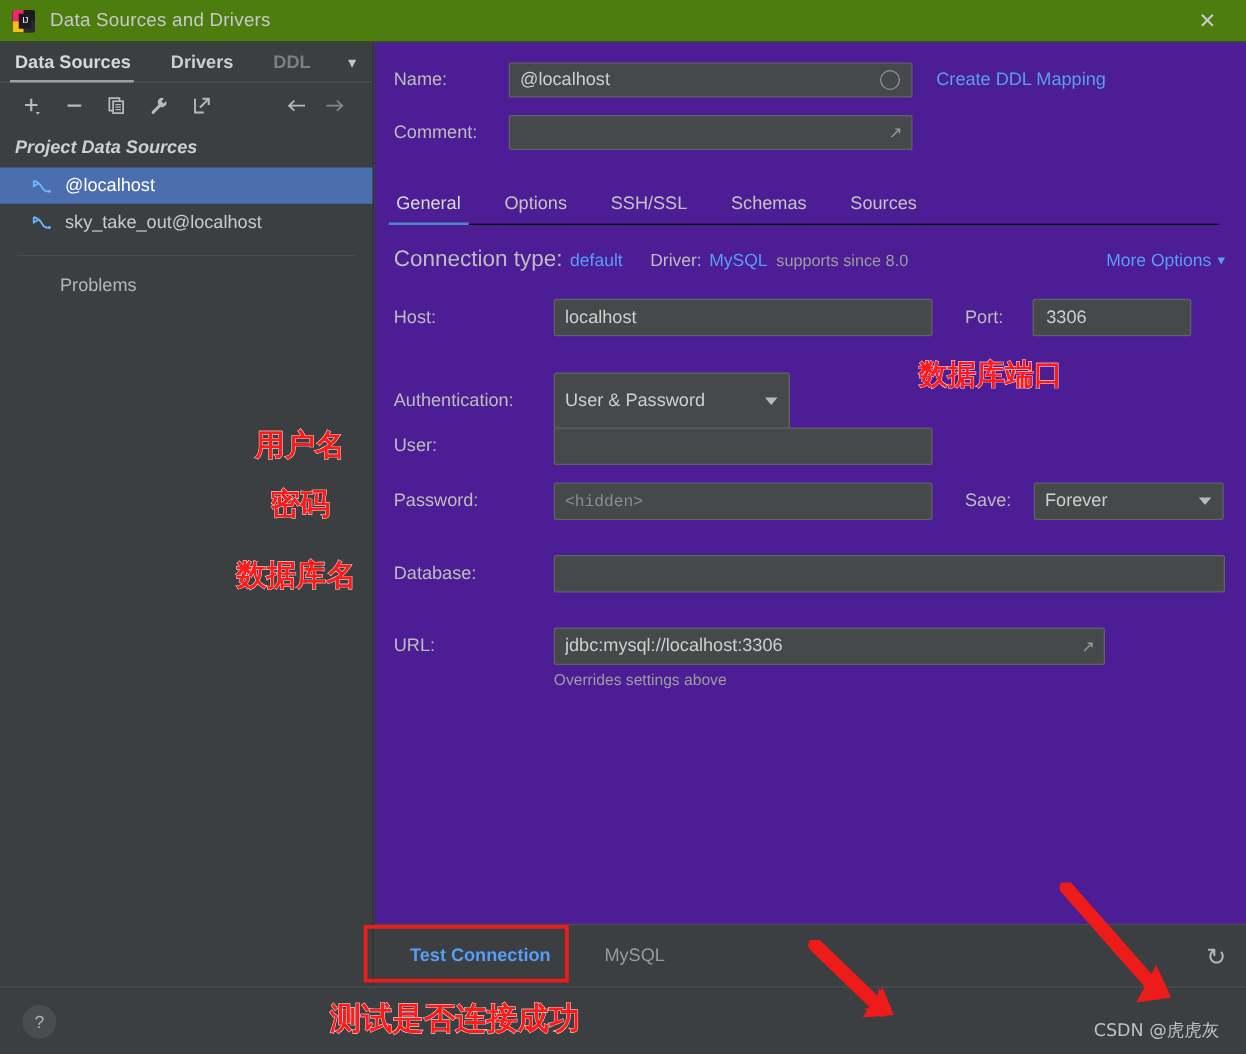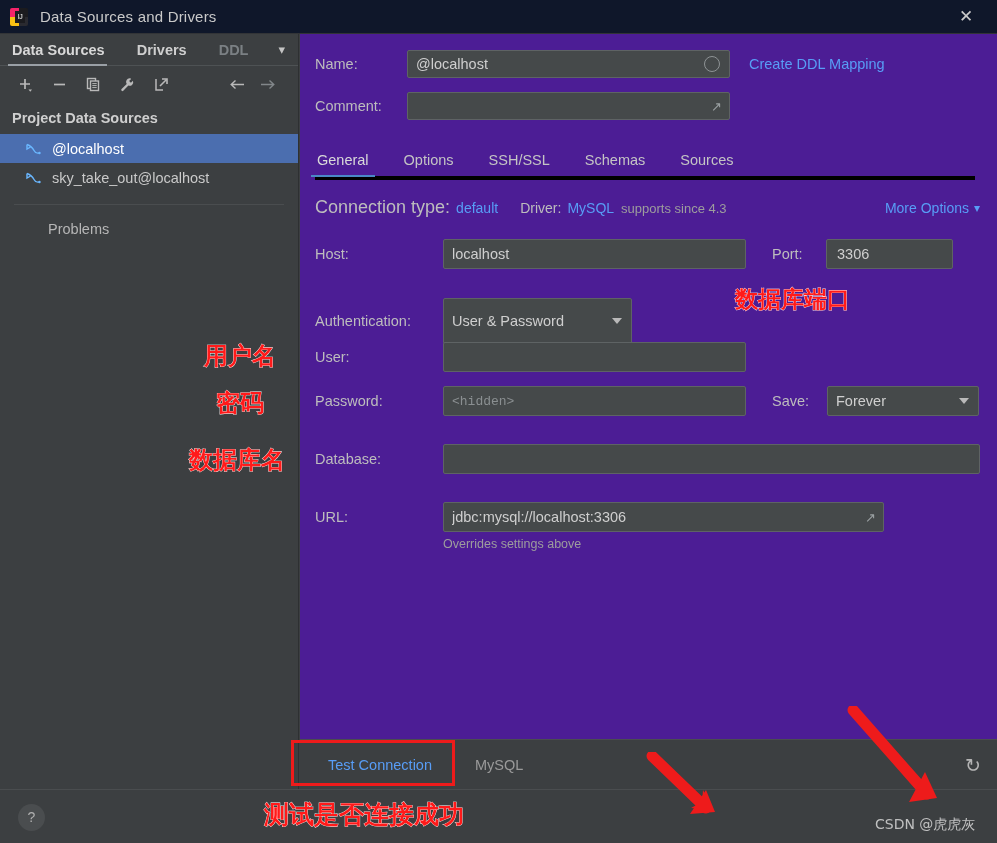--- a/index.html
+++ b/index.html
@@ -12,21 +12,21 @@
   #app {
     position: relative;
     width: 997px; height: 843px;
     background: #3c3f41;
     color: #bbbbbb;
   }
 
   
   .titlebar {
     position: absolute; left: 0; top: 0; width: 997px; height: 34px;
-    background: #0f172a;
+    background: #4d7c0f;
     display: flex; align-items: center;
     border-bottom: 1px solid #323437;
   }
   .app-icon {
     width: 18px; height: 18px; margin-left: 10px; margin-right: 12px;
     position: relative; flex: 0 0 auto;
     background: #1b1b1f;
     border-radius: 2px;
     overflow: hidden;
   }
@@ -85,20 +85,21 @@
     display: flex; align-items: center; justify-content: center;
     cursor: pointer; position: relative;
   }
   .tbi svg { display:block; }
   .nav-group { position: absolute; right: 14px; top: 6px; display: flex; }
   .nav-group .tbi { margin-right: 4px; }
 
   .lp-section {
     font-size: 14.5px; font-weight: bold; color: #cfcfcf;
     padding: 8px 0 8px 12px;
+    font-style: italic;
   }
   .ds-row {
     height: 29px; display: flex; align-items: center;
     padding-left: 24px; cursor: pointer; font-size: 14.5px; color: #cacaca;
   }
   .ds-row.selected { background: #4b6eaf; color: #ffffff; }
   .ds-icon { width: 20px; height: 16px; margin-right: 8px; flex: 0 0 auto; }
   .lp-divider {
     margin: 12px 14px 0 14px; height: 1px; background: #4a4d4f;
   }
@@ -119,21 +120,21 @@
     color: #cfcfcf; font-size: 14.5px; font-family: "Liberation Sans", sans-serif;
     padding: 0 8px; outline: none;
   }
   .txt::placeholder { color: #8a8f91; }
 
   .link { color: #589df6; font-size: 14.5px; cursor: pointer; }
 
   .tabs-row {
     position: absolute; left: 15px; top: 110px; width: 660px; height: 36px;
     display: flex; align-items: flex-end;
-    border-bottom: 4px solid #000000;
+    border-bottom: 1px solid #000000;
   }
   .tab {
     font-size: 14.5px; color: #c4c4c4; padding: 0 2px 8px 2px;
     margin-right: 31px; position: relative; cursor: pointer; white-space: nowrap;
   }
   .tab.active { color: #d9d9d9; }
   .tab.active:after {
     content: ""; position: absolute; left: -4px; right: -4px; bottom: -1px;
     height: 2px; background: #4a88c7;
   }
@@ -320,21 +321,21 @@
       <div class="tab">SSH/SSL</div>
       <div class="tab">Schemas</div>
       <div class="tab">Sources</div>
     </div>
 
     <div style="position:absolute;left:15px;top:163px;display:flex;align-items:baseline;width:665px;">
       <span class="lbl" style="font-size:18px">Connection type:</span>
       <span class="link" style="margin-left:6px;font-size:14px">default</span>
       <span class="lbl" style="margin-left:22px;font-size:14px">Driver:</span>
       <span class="link" style="margin-left:6px;font-size:14px">MySQL</span>
-      <span style="margin-left:7px;font-size:13px;color:#9d9d9d">supports since 4.3</span>
+      <span style="margin-left:7px;font-size:13px;color:#9d9d9d">supports since 8.0</span>
       <span style="margin-left:auto;display:flex;align-items:center;">
         <span class="link" style="font-size:14px">More Options</span>
         <span style="color:#589df6;font-size:12px;margin-left:5px;">▾</span>
       </span>
     </div>
 
     <div class="field-row" style="position:absolute;left:15px;top:205px;">
       <div class="lbl" style="width:128px">Host:</div>
       <input class="txt" style="width: 303px; height: 30px;" value="localhost">
       <div class="lbl" style="margin-left:26px;width:54px;">Port:</div>
@@ -373,21 +374,21 @@
       <div class="lbl" style="width:128px">URL:</div>
       <div style="position:relative;">
         <input class="txt" style="width: 441px; height: 30px;" value="jdbc:mysql://localhost:3306">
         <span class="expand-ico">↗</span>
       </div>
     </div>
     <div class="hint" style="position:absolute;left:143px;top:503px;">Overrides settings above</div>
   </div>
 
   <div class="testbar">
-    <div class="link" style="margin-left:28px;">Test Connection</div>
+    <div class="link" style="margin-left:28px;font-weight:bold;">Test Connection</div>
     <div style="margin-left:43px;color:#9a9a9a;font-size:14.5px;">MySQL</div>
     <div class="reset-ico">↻</div>
   </div>
 
   <div class="bottombar">
     <div class="helpbtn">?</div>
 
   </div>
 
   <div class="anno" style="left:204px;top:340px;font-size:24px;">用户名</div>

